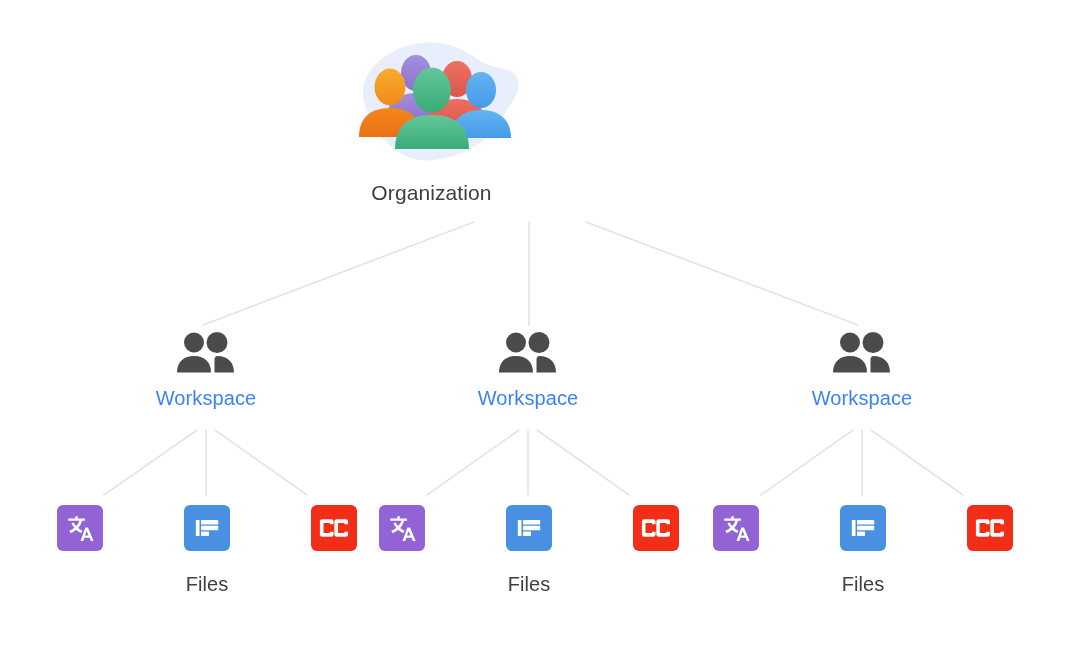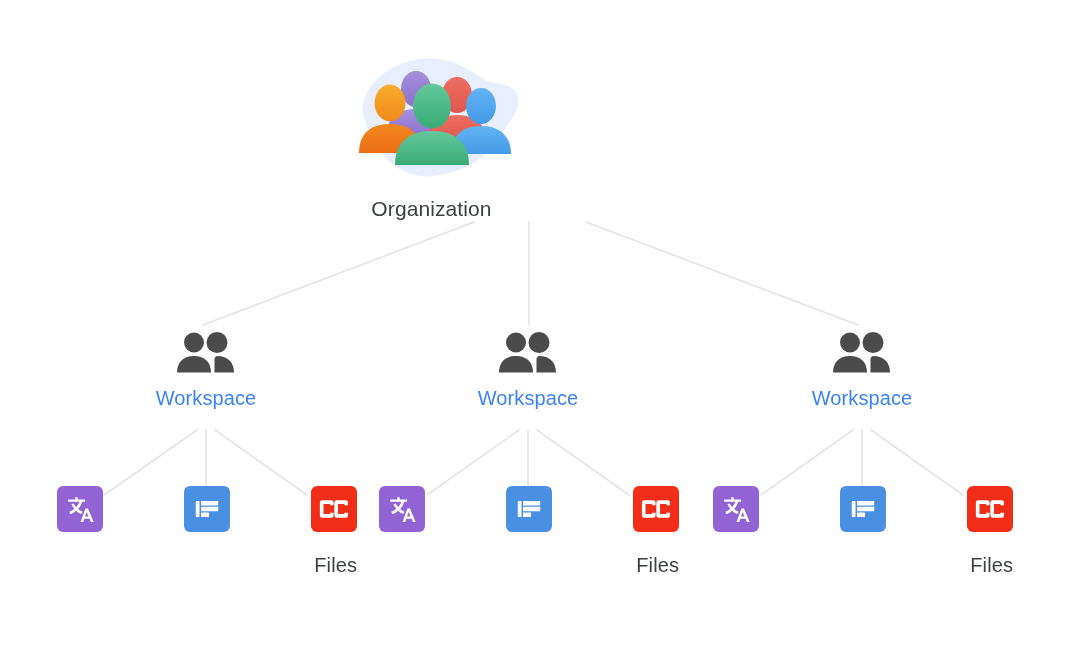--- a/index.html
+++ b/index.html
@@ -23,21 +23,21 @@
     inset: 0;
     width: 1069px;
     height: 661px;
     pointer-events: none;
   }
 
   
   .org-node {
     position: absolute;
     left: 0;
-    top: 46px;
+    top: 30px;
     width: 863px;
     text-align: center;
   }
   .org-illustration {
     display: block;
     margin: 0 auto;
     width: 180px;
     height: 140px;
   }
   .org-label {
@@ -67,23 +67,23 @@
     font-size: 20px;
     font-weight: 300;
     color: #3b82f6;
     letter-spacing: 0.1px;
     line-height: 1;
   }
 
   
   .files-group {
     position: absolute;
-    top: 486px;
+    top: 505px;
     width: 300px;
-    text-align: right;
+    text-align: center;
   }
   .files-row {
     display: flex;
     justify-content: space-between;
     align-items: center;
     width: 100%;
   }
   .file-icon {
     width: 46px;
     height: 46px;

